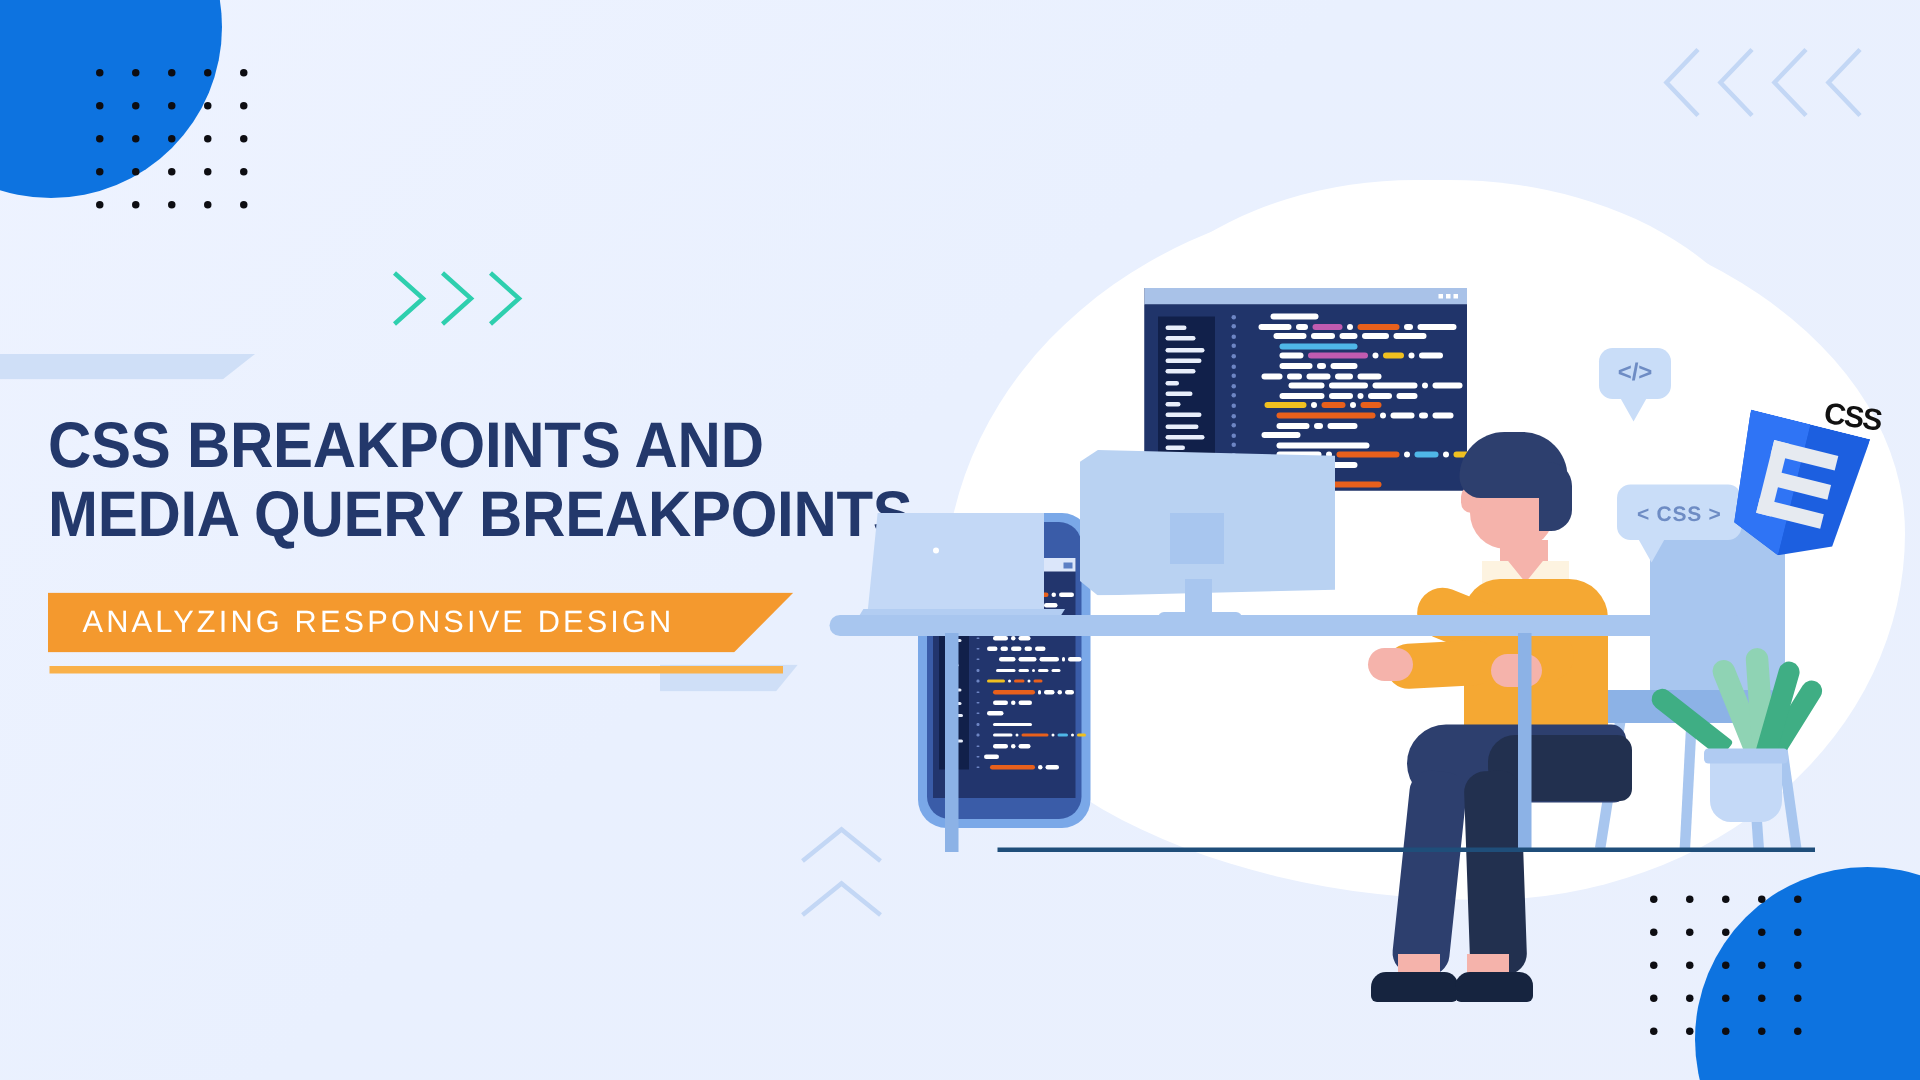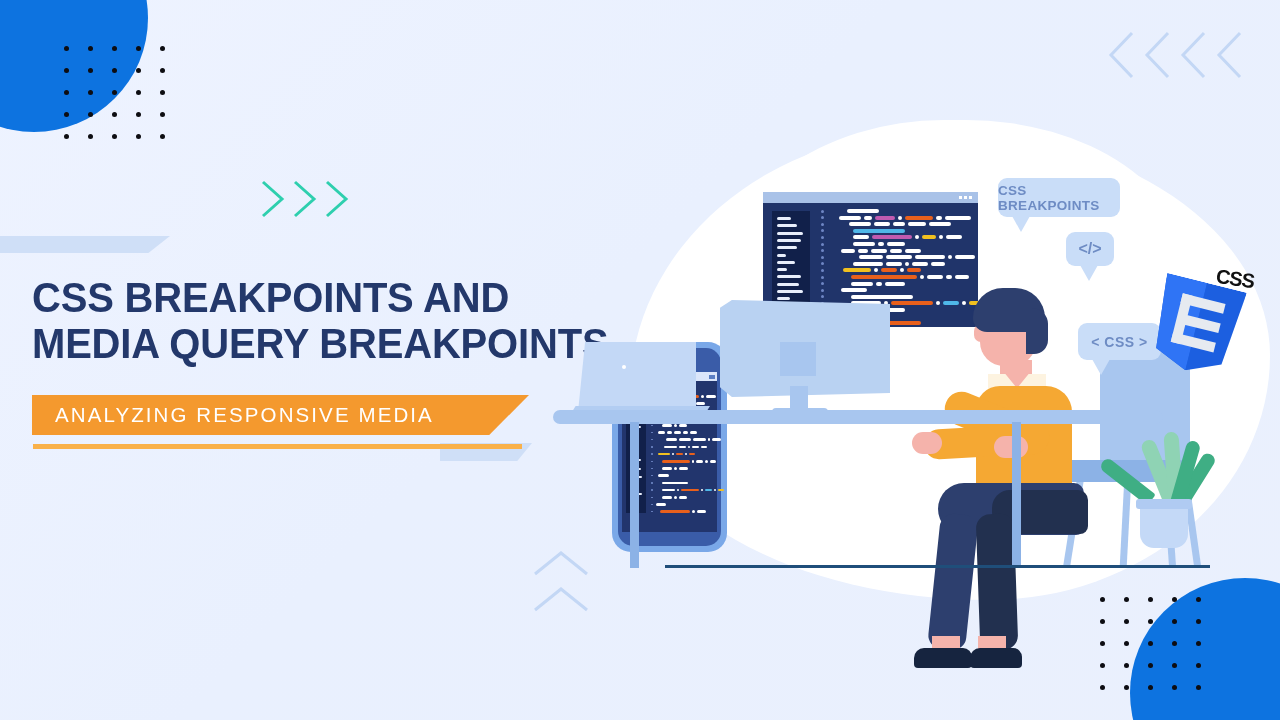--- a/index.html
+++ b/index.html
@@ -237,21 +237,21 @@
 
   <div class="banner-shape" id="banner-top"></div>
   <div class="banner-shape" id="banner-bottom"></div>
 
   <div id="title-block">
     <div class="headline">CSS BREAKPOINTS AND</div>
     <div class="headline">MEDIA QUERY BREAKPOINTS</div>
   </div>
 
   <div id="subtitle-bar">
-    <span id="subtitle-text">ANALYZING RESPONSIVE MEDIA</span>
+    <span id="subtitle-text">ANALYZING RESPONSIVE DESIGN</span>
   </div>
   <div id="subtitle-underline"></div>
 
   <div id="illus">
 
     <div id="white-blob"></div>
     <div id="white-blob2"></div>
 
     <div id="editor">
       <div id="editor-bar">
@@ -536,24 +536,20 @@
       <div class="leaf" style="left:566px;top:322px;width:15px;height:76px;border-radius:8px 8px 3px 3px;transform:rotate(-4deg);background:#8fd3b4;"></div>
       <div class="leaf" style="left:520px;top:340px;width:14px;height:62px;border-radius:8px 8px 3px 3px;transform:rotate(-52deg);background:#3fae84;"></div>
       <div class="leaf" style="left:588px;top:340px;width:14px;height:62px;border-radius:8px 8px 3px 3px;transform:rotate(32deg);background:#3fae84;"></div>
       <div class="leaf" style="left:578px;top:330px;width:14px;height:70px;border-radius:8px 8px 3px 3px;transform:rotate(16deg);background:#3fae84;"></div>
       <div id="plant-pot"></div>
       <div id="plant-rim"></div>
     </div>
 
     <div id="floor-line"></div>
 
-    <div class="bubble" id="bubble-breakpoints">
-      <span>CSS BREAKPOINTS</span>
-      <span class="tail"></span>
-    </div>
     <div class="bubble" id="bubble-code">
       <span>&lt;/&gt;</span>
       <span class="tail"></span>
     </div>
     <div class="bubble" id="bubble-css">
       <span>&lt; CSS &gt;</span>
       <span class="tail"></span>
     </div>
 
     <div id="css3">

